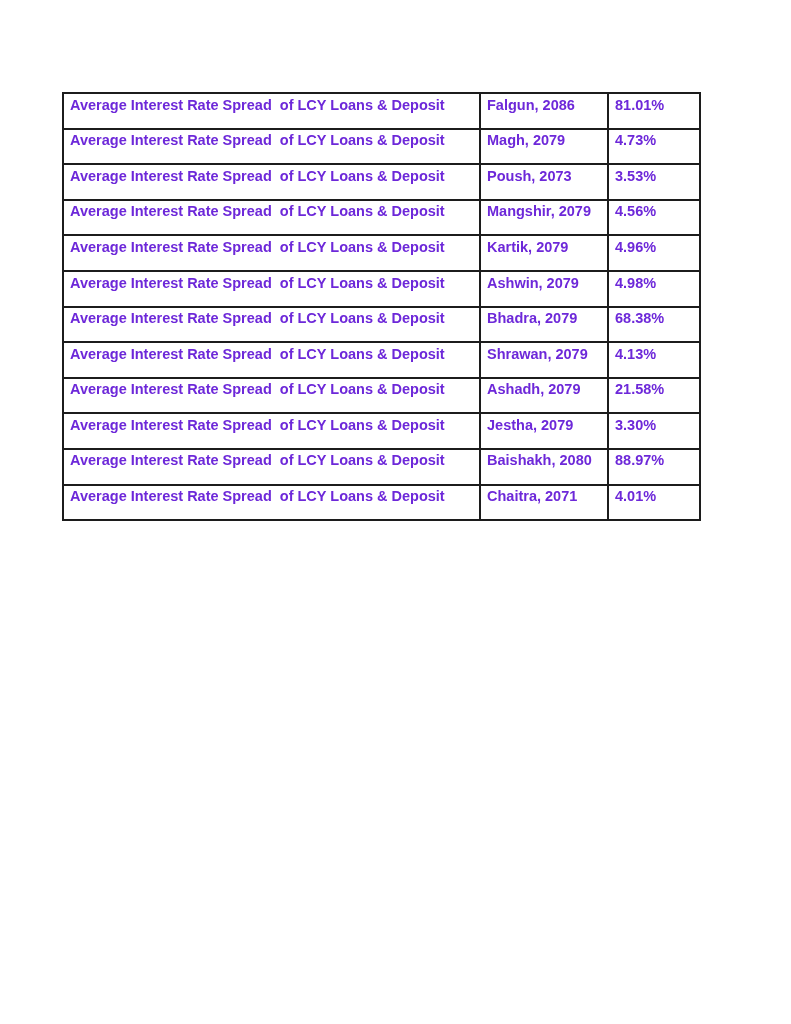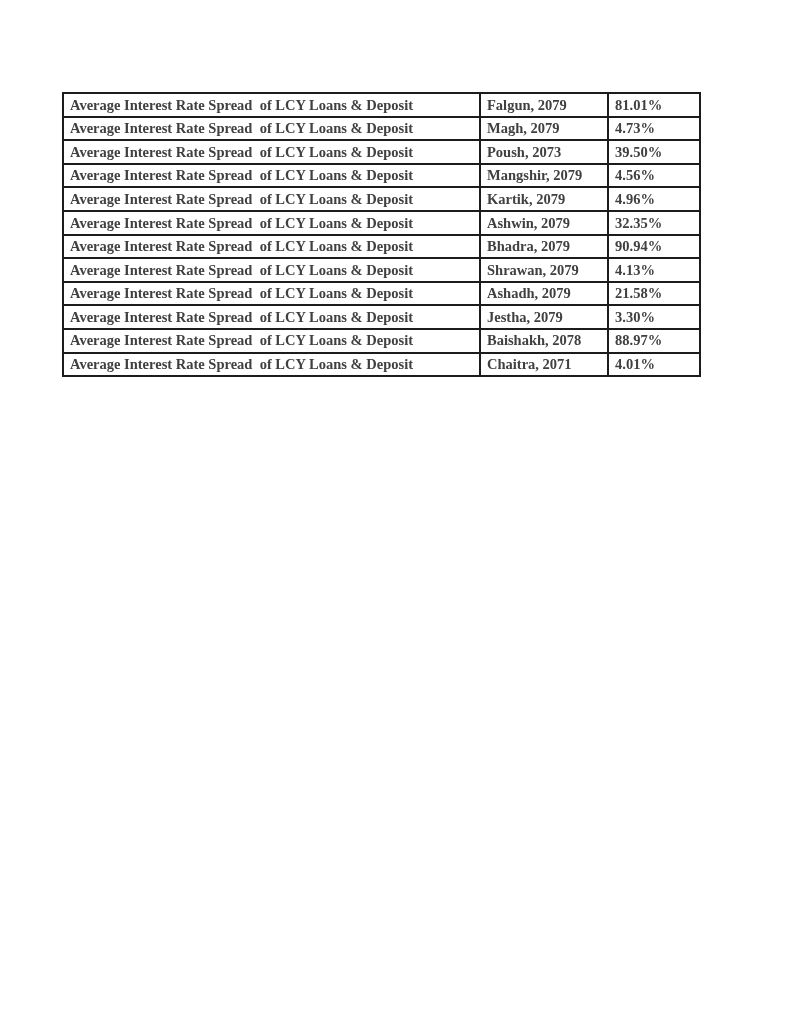--- a/index.html
+++ b/index.html
@@ -29,97 +29,96 @@
   }
   table.rate-table {
     border-collapse: collapse;
     table-layout: fixed;
   }
   table.rate-table td {
     border: 2px solid #1c1c1c;
     font-weight: bold;
     font-size: 14.5px;
     line-height: 1;
-    color: #404040;
+    color: #6d28d9;
     height: 21.6px;
-    padding: 0 2px 0 6px;
+    padding: 0 2px 12px 6px;
     vertical-align: middle;
     white-space: pre;
     overflow: hidden;
-    font-family: Liberation Serif, serif;
   }
   .col-metric { width: 417px; }
   .col-period { width: 128px; }
   .col-value  { width: 92px; }
 </style>
 </head>
 <body>
 
 <div class="page">
   <div class="rate-table-wrap">
     <table class="rate-table">
       <colgroup>
         <col class="col-metric">
         <col class="col-period">
         <col class="col-value">
       </colgroup>
       <tbody>
         <tr>
           <td>Average Interest Rate Spread  of LCY Loans &amp; Deposit</td>
-          <td>Falgun, 2079</td>
+          <td>Falgun, 2086</td>
           <td>81.01%</td>
         </tr>
         <tr>
           <td>Average Interest Rate Spread  of LCY Loans &amp; Deposit</td>
           <td>Magh, 2079</td>
           <td>4.73%</td>
         </tr>
         <tr>
           <td>Average Interest Rate Spread  of LCY Loans &amp; Deposit</td>
           <td>Poush, 2073</td>
-          <td>39.50%</td>
+          <td>3.53%</td>
         </tr>
         <tr>
           <td>Average Interest Rate Spread  of LCY Loans &amp; Deposit</td>
           <td>Mangshir, 2079</td>
           <td>4.56%</td>
         </tr>
         <tr>
           <td>Average Interest Rate Spread  of LCY Loans &amp; Deposit</td>
           <td>Kartik, 2079</td>
           <td>4.96%</td>
         </tr>
         <tr>
           <td>Average Interest Rate Spread  of LCY Loans &amp; Deposit</td>
           <td>Ashwin, 2079</td>
-          <td>32.35%</td>
+          <td>4.98%</td>
         </tr>
         <tr>
           <td>Average Interest Rate Spread  of LCY Loans &amp; Deposit</td>
           <td>Bhadra, 2079</td>
-          <td>90.94%</td>
+          <td>68.38%</td>
         </tr>
         <tr>
           <td>Average Interest Rate Spread  of LCY Loans &amp; Deposit</td>
           <td>Shrawan, 2079</td>
           <td>4.13%</td>
         </tr>
         <tr>
           <td>Average Interest Rate Spread  of LCY Loans &amp; Deposit</td>
           <td>Ashadh, 2079</td>
           <td>21.58%</td>
         </tr>
         <tr>
           <td>Average Interest Rate Spread  of LCY Loans &amp; Deposit</td>
           <td>Jestha, 2079</td>
           <td>3.30%</td>
         </tr>
         <tr>
           <td>Average Interest Rate Spread  of LCY Loans &amp; Deposit</td>
-          <td>Baishakh, 2078</td>
+          <td>Baishakh, 2080</td>
           <td>88.97%</td>
         </tr>
         <tr>
           <td>Average Interest Rate Spread  of LCY Loans &amp; Deposit</td>
           <td>Chaitra, 2071</td>
           <td>4.01%</td>
         </tr>
       </tbody>
     </table>
   </div>

